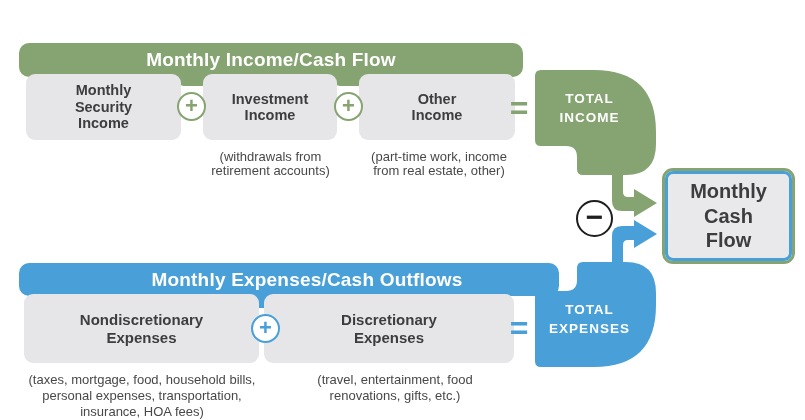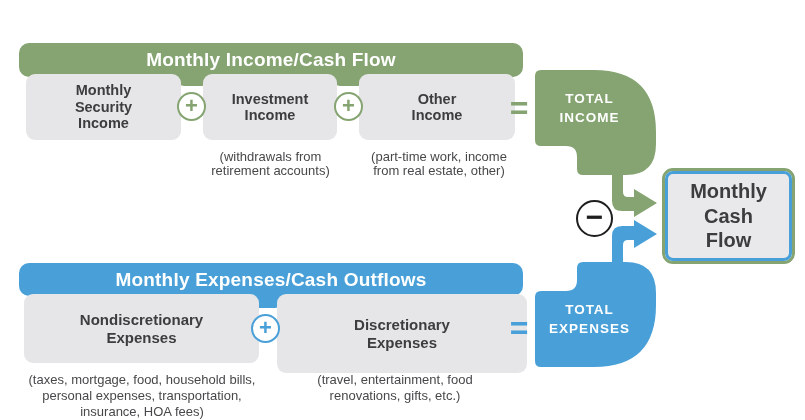--- a/index.html
+++ b/index.html
@@ -7,21 +7,21 @@
     position:relative;width:805px;height:420px;background:#fff;
     font-family:"Liberation Sans",sans-serif;overflow:hidden;
   }
   .abs{position:absolute;}
   .pre{white-space:pre-line;}
   .bar{
     background:var(--green);color:#fff;font-weight:700;font-size:19px;
     display:flex;align-items:center;justify-content:center;
     border-radius:10px;letter-spacing:.2px;z-index:2;
   }
-  .bar.blue{background:var(--blue);}
+  .bar.blue{background:var(--blue);padding-left:36px;}
   .tab{background:var(--green);border-radius:0 0 6px 6px;z-index:1;}
   .tab.blue{background:var(--blue);}
   .gbox{
     background:var(--gray);border-radius:9px;z-index:3;
     display:flex;align-items:center;justify-content:center;text-align:center;
     font-weight:700;color:var(--dark);font-size:14.5px;line-height:16.5px;
   }
   .gbox.exp{font-size:15px;line-height:18px;}
   .plus{
     width:29px;height:29px;border-radius:50%;background:#fff;z-index:4;
@@ -110,21 +110,21 @@
     <div class="result-inner pre">Monthly
 Cash
 Flow</div>
   </div>
 
   <div class="abs bar blue" style="left:19px;top:263px;width:504px;height:33px;">Monthly Expenses/Cash Outflows</div>
   <div class="abs tab blue" style="left:251px;top:280px;width:30px;height:28px;"></div>
 
   <div class="abs gbox exp pre" style="left:24px;top:294px;width:235px;height:69px;">Nondiscretionary
 Expenses</div>
-  <div class="abs gbox exp pre" style="left:277px;top:294px;width:250px;height:79px;">Discretionary
+  <div class="abs gbox exp pre" style="left:264px;top:294px;width:250px;height:69px;">Discretionary
 Expenses</div>
 
   <div class="abs plus blue" style="left:251px;top:314px;">+</div>
   <div class="abs eq blue" style="left:506px;top:311px;width:26px;height:34px;">=</div>
 
   <div class="abs note pre" style="left:22px;top:372px;width:240px;line-height:16px;">(taxes, mortgage, food, household bills,
 personal expenses, transportation,
 insurance, HOA fees)</div>
   <div class="abs note pre" style="left:290px;top:372px;width:210px;line-height:16px;">(travel, entertainment, food
 renovations, gifts, etc.)</div>

